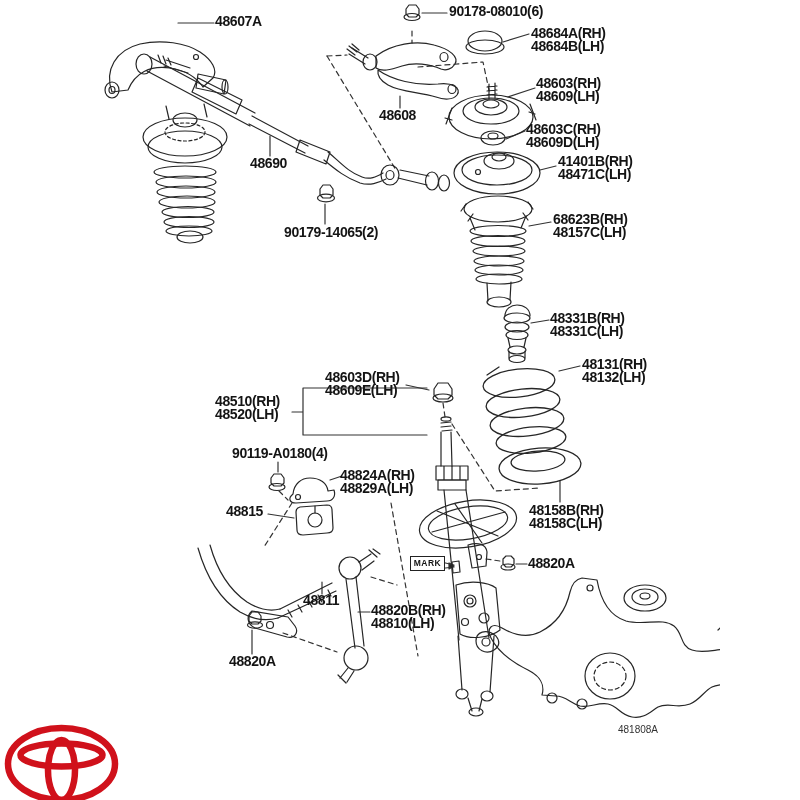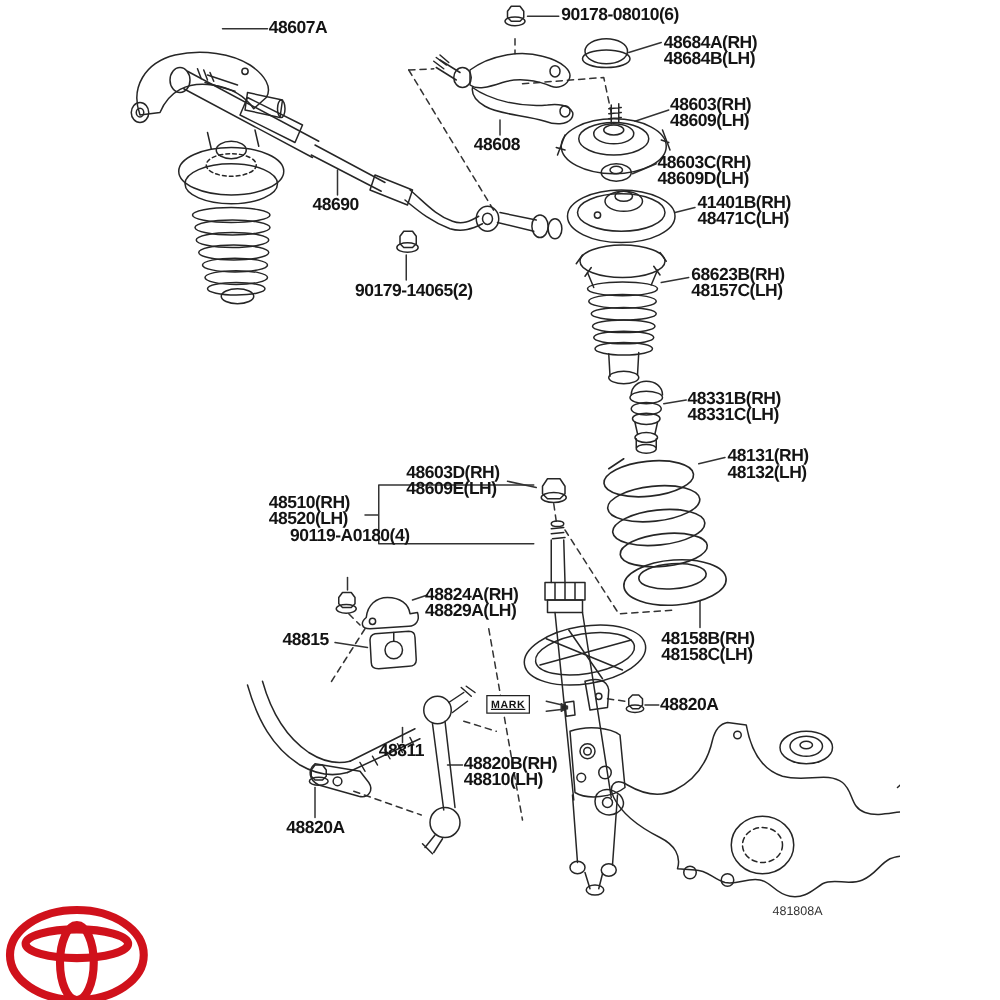--- a/index.html
+++ b/index.html
@@ -3,23 +3,23 @@
 <meta charset="utf-8">
 <style>
   html,body{margin:0;padding:0;background:#fff;}
   #stage{position:relative;width:720px;height:800px;background:#ffffff;overflow:hidden;
          font-family:"Liberation Sans",sans-serif;}
   #art{position:absolute;left:0;top:0;}
   .label{position:absolute;font:700 14px/13px "Liberation Sans",sans-serif;
          letter-spacing:-0.4px;color:#141414;white-space:nowrap;}
   .label span{display:block;}
   .ref{position:absolute;font:400 10px/10px "Liberation Sans",sans-serif;color:#333;margin-top:14px;}
-  .markbox{position:absolute;left:389px;top:556px;width:33px;height:13px;border:1.6px solid #222;
+  .markbox{position:absolute;left:410px;top:556px;width:33px;height:13px;border:1.6px solid #222;
            display:flex;align-items:center;justify-content:center;
-           font:700 8.5px/9px "Liberation Sans",sans-serif;letter-spacing:.5px;color:#141414;background:#fff;text-decoration:underline;}
+           font:700 8.5px/9px "Liberation Sans",sans-serif;letter-spacing:.5px;color:#141414;background:#fff;}
   .partno{position:absolute;left:366px;top:740px;font:400 41px/44px "Liberation Sans",sans-serif;
           letter-spacing:-1px;color:#161616;white-space:nowrap;}
 </style>
 </head>
 <body>
 
 <div id="stage">
 
 <svg id="art" width="800" height="800" viewBox="0 0 800 800" fill="none" stroke="#262626" stroke-width="1.2" stroke-linecap="round" stroke-linejoin="round">
 
@@ -298,21 +298,21 @@
       <span>48132(LH)</span>
     </div>
   <div class="label" style="left:325px;top:371px">
       <span>48603D(RH)</span>
       <span>48609E(LH)</span>
     </div>
   <div class="label" style="left:215px;top:395px">
       <span>48510(RH)</span>
       <span>48520(LH)</span>
     </div>
-  <div class="label" style="left:232px;top:422px">
+  <div class="label" style="left:232px;top:447px">
       <span>90119-A0180(4)</span>
     </div>
   <div class="label" style="left:340px;top:469px">
       <span>48824A(RH)</span>
       <span>48829A(LH)</span>
     </div>
   <div class="label" style="left:226px;top:505px">
       <span>48815</span>
     </div>
   <div class="label" style="left:529px;top:504px">

